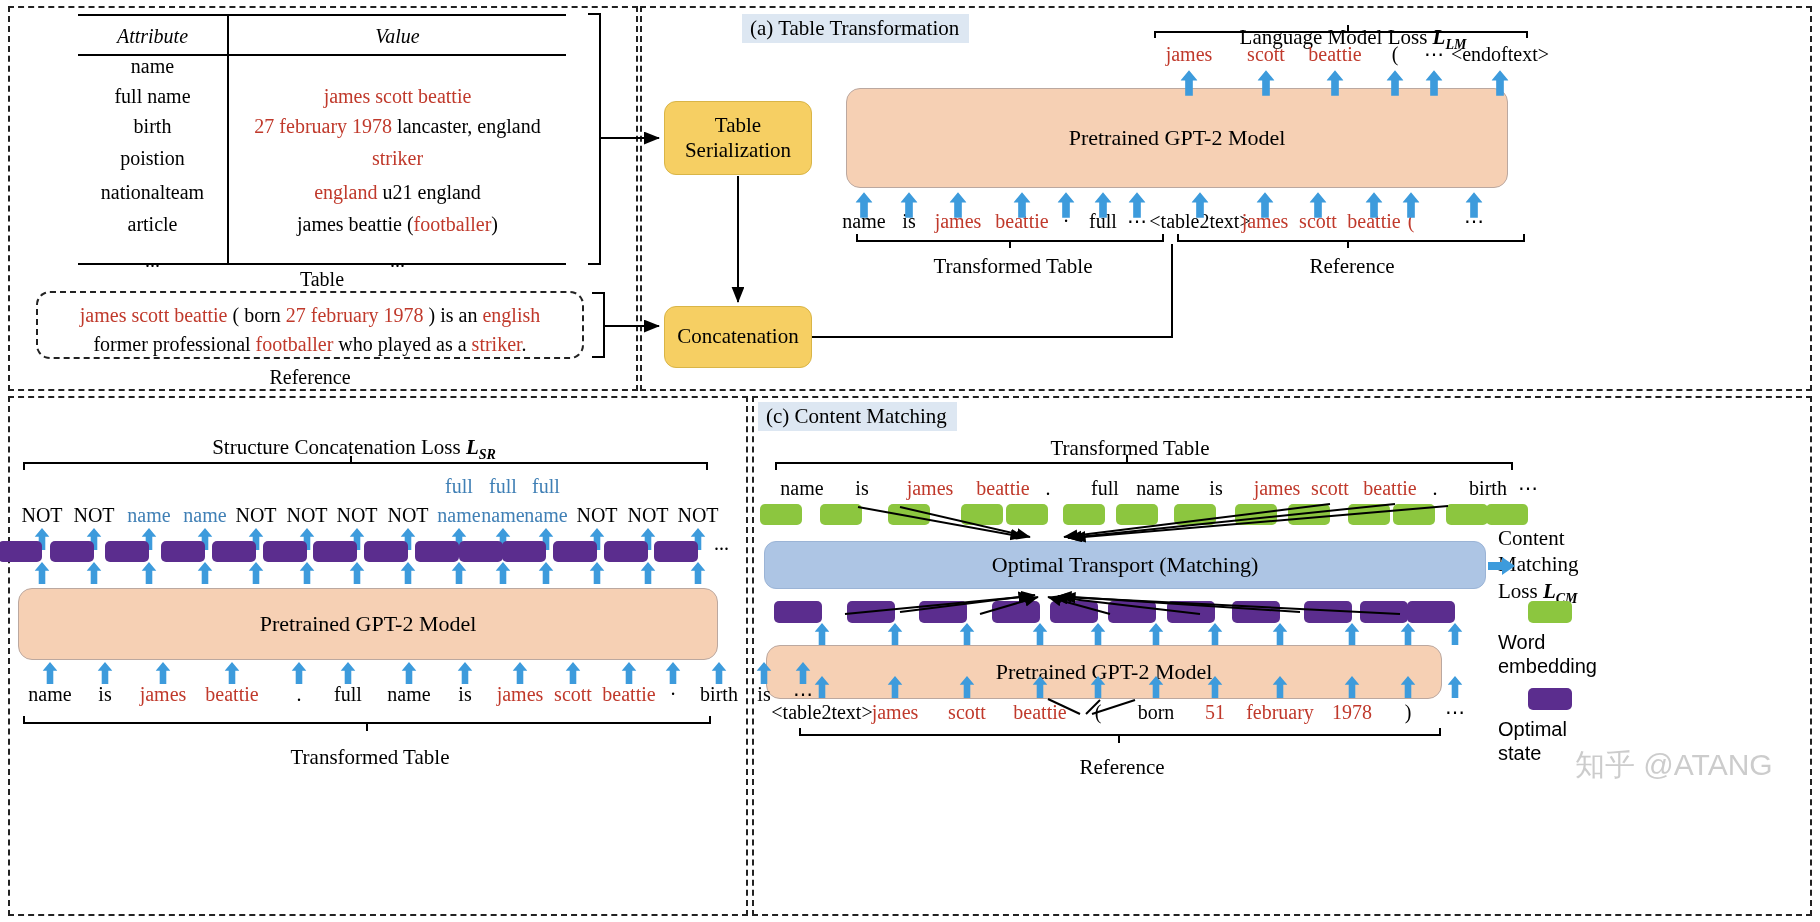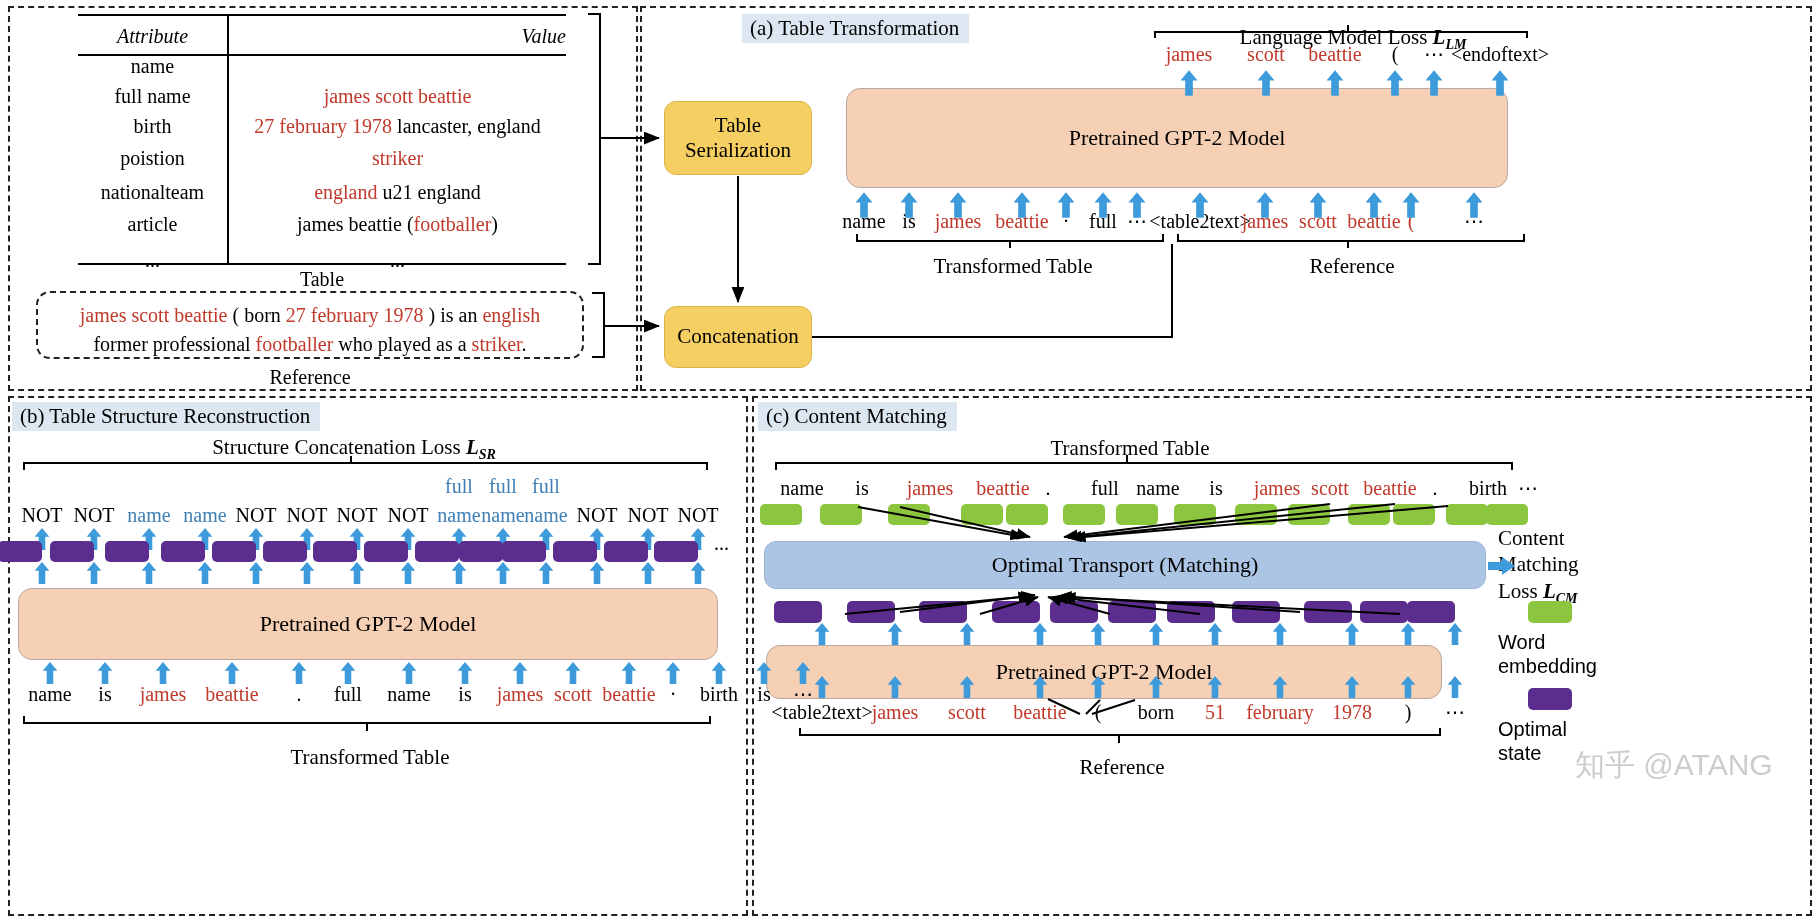--- a/index.html
+++ b/index.html
@@ -141,21 +141,21 @@
 
   <div class="tbl-wrap" style="left:78px; top:14px; width:488px; height:250px;">
 
     <div class="tline" style="left:0; top:0; width:488px; height:2px;"></div>
     <div class="tline" style="left:0; top:40px; width:488px; height:2px;"></div>
     <div class="tline" style="left:0; top:249px; width:488px; height:2px;"></div>
 
     <div class="tline" style="left:149px; top:0; width:2px; height:251px;"></div>
 
     <div class="cell" style="left:0; top:12px; width:149px;">Attribute</div>
-    <div class="cell" style="left:151px; top:12px; width:337px;text-align:right;">Value</div>
+    <div class="cell" style="left:151px; top:12px; width:337px;">Value</div>
   </div>
 
   <div class="abs" id="table-body" style="left:78px; top:54px; width:488px; height:200px;">
       <div class="cell" style="left: 0px; top: 2px; width: 149px;">name</div>
       <div class="cell" style="left: 0px; top: 32px; width: 149px;">full name</div>
       <div class="cell" style="left: 151px; top: 32px; width: 337px;"><span style="color:#c0392b">james&nbsp;scott&nbsp;beattie</span></div>
       <div class="cell" style="left: 0px; top: 62px; width: 149px;">birth</div>
       <div class="cell" style="left: 151px; top: 62px; width: 337px;"><span style="color:#c0392b">27&nbsp;february&nbsp;1978</span><span style="color:#000">&nbsp;lancaster,&nbsp;england</span></div>
       <div class="cell" style="left: 0px; top: 94px; width: 149px;">poistion</div>
       <div class="cell" style="left: 151px; top: 94px; width: 337px;"><span style="color:#c0392b">striker</span></div>
@@ -237,21 +237,20 @@
     <div>embedding</div>
   </div>
 
   <div class="hbox" style="left:1528px; top:688px; width:44px; height:22px; transform:none;"></div>
   <div class="lbl sans" style="left:1498px; top:717px; font-size:20px; line-height:1.2;">
     <div>Optimal</div>
     <div>state</div>
   </div>
 
   <div class="panel-tag" style="left:742px; top:14px;">(a) Table Transformation</div>
-  <div class="panel-tag" style="left:12px; top:402px;">(b) Table Structure Reconstruction</div>
   <div class="panel-tag" style="left:758px; top:402px;">(c) Content Matching</div>
 
   <div id="dyn" class="abs" style="inset:0;">
       <div class="tok" style="left: 1189px; top: 44px; color: rgb(192, 57, 43); font-size: 20px;">james</div>
       <div class="tok" style="left: 1266px; top: 44px; color: rgb(192, 57, 43); font-size: 20px;">scott</div>
       <div class="tok" style="left: 1335px; top: 44px; color: rgb(192, 57, 43); font-size: 20px;">beattie</div>
       <div class="tok" style="left: 1395px; top: 44px; color: rgb(0, 0, 0); font-size: 20px;">(</div>
       <div class="tok" style="left: 1434px; top: 44px; color: rgb(0, 0, 0); font-size: 20px;">⋯</div>
       <div class="tok" style="left: 1500px; top: 44px; color: rgb(0, 0, 0); font-size: 20px;">&lt;endoftext&gt;</div>
       <div class="uparrow" style="left: 1189px; top: 70px;"><svg width="17" height="26" viewBox="0 0 20 30">

